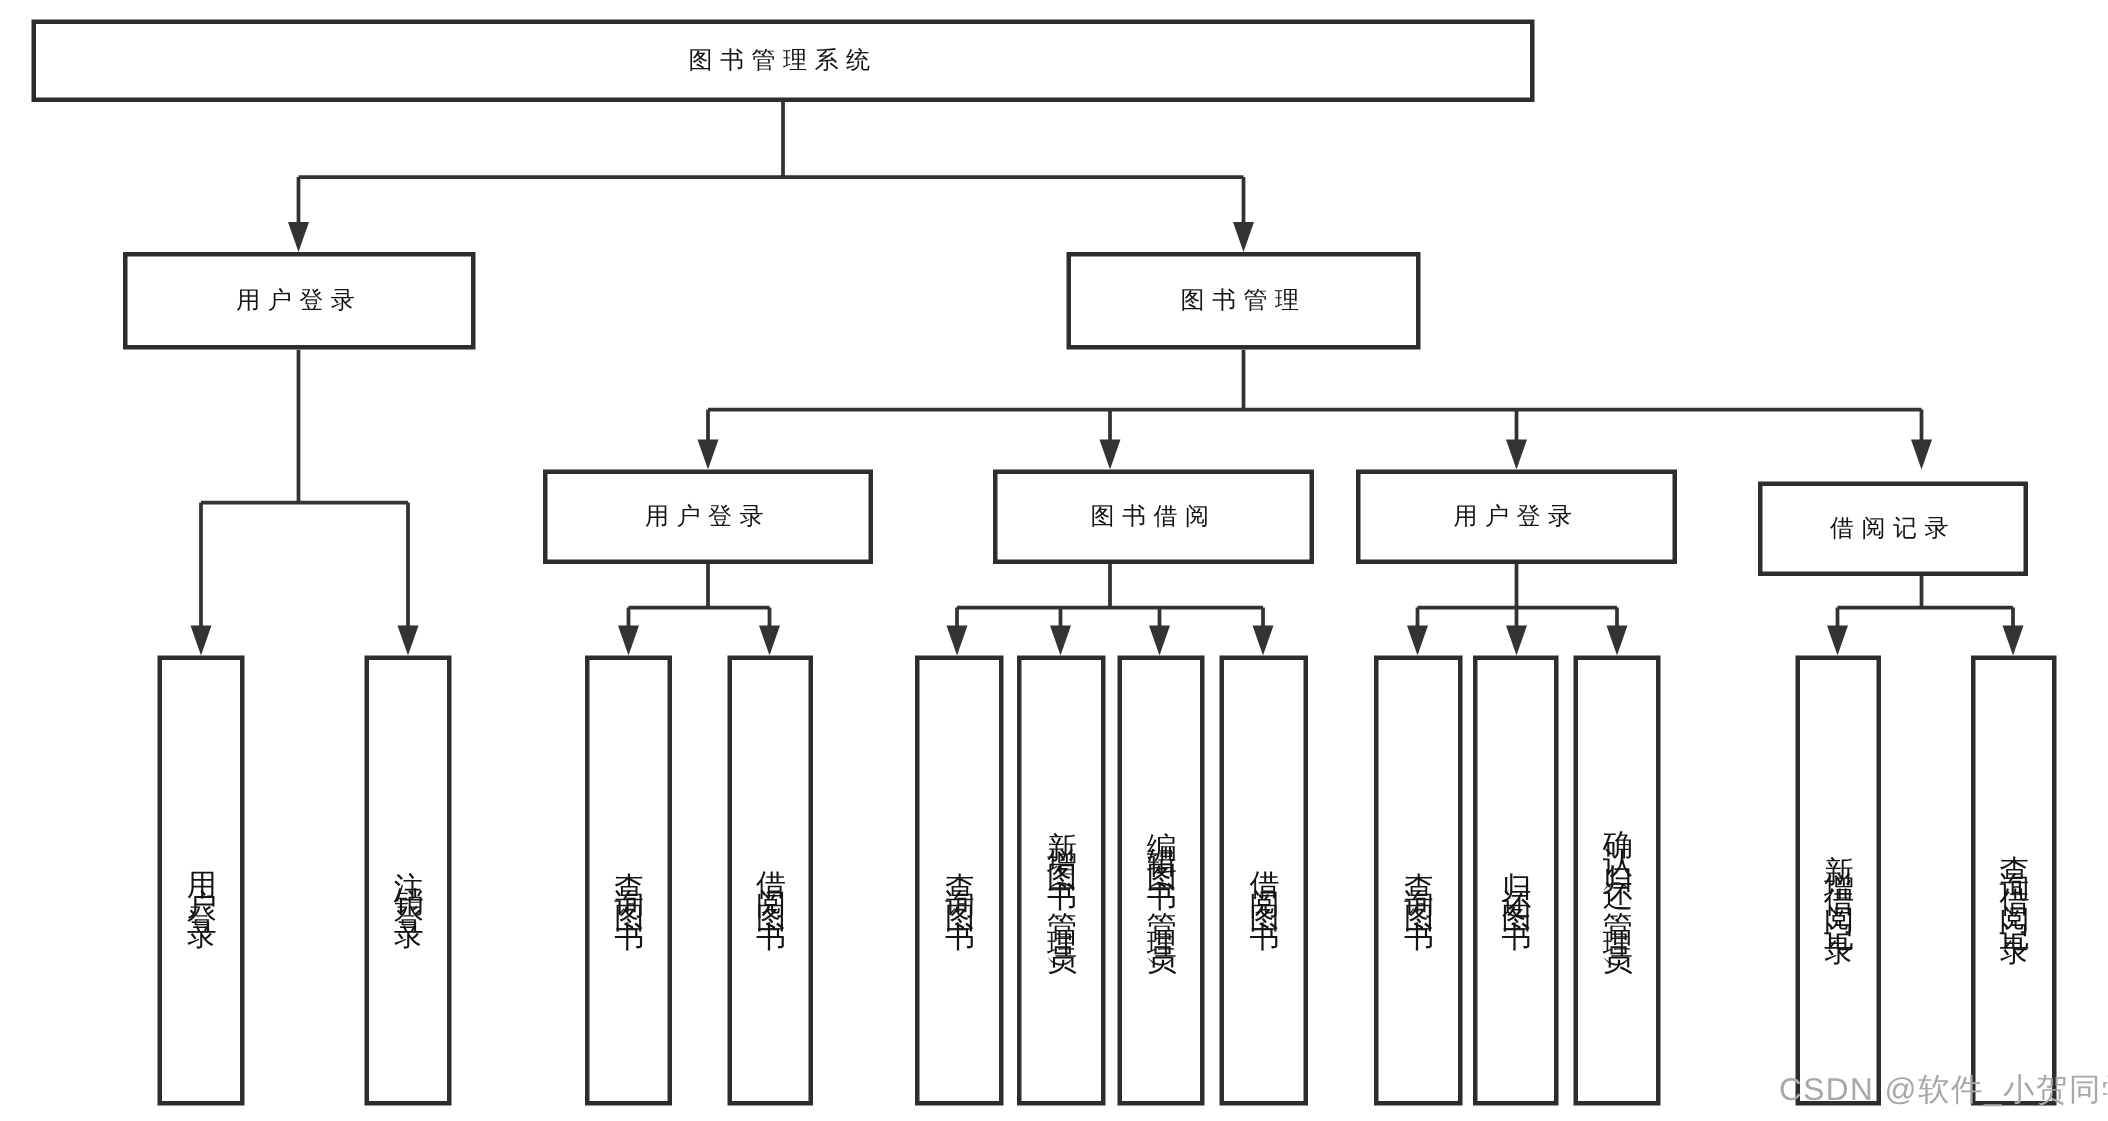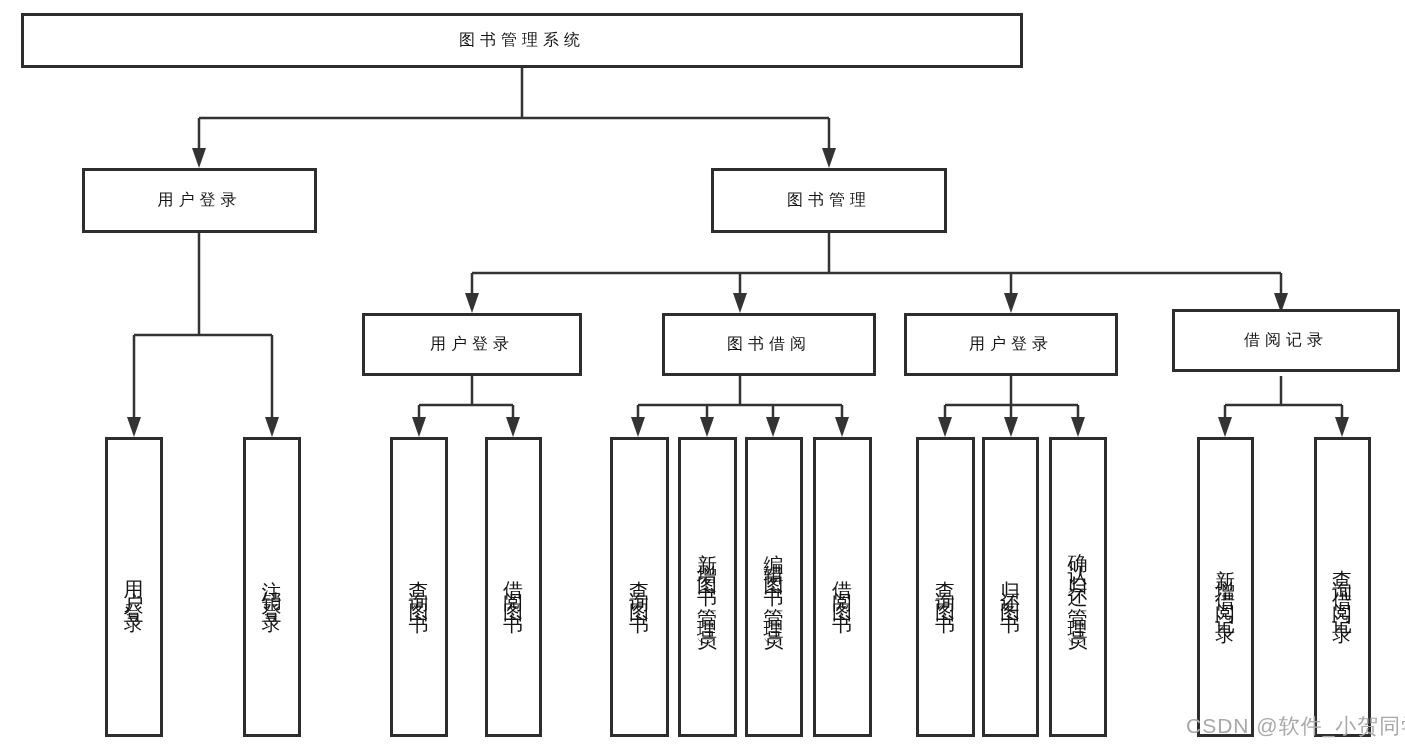--- a/index.html
+++ b/index.html
@@ -129,21 +129,21 @@
 
   <div class="node" style="left:362px; top:313px; width:220px; height:63px;">
     <span class="hlabel">用户登录</span>
   </div>
   <div class="node" style="left:662px; top:313px; width:214px; height:63px;justify-content:center;">
     <span class="hlabel">图书借阅</span>
   </div>
   <div class="node" style="left:904px; top:313px; width:214px; height:63px;">
     <span class="hlabel">用户登录</span>
   </div>
-  <div class="node" style="left:1172px; top:309px; width:228px; height:63px;">
+  <div class="node" style="left:1172px; top:321px; width:180px; height:63px;">
     <span class="hlabel">借阅记录</span>
   </div>
 
   <div class="node" style="left:105px; top:437px; width:58px; height:300px;">
     <span class="vlabel">用户登录</span>
   </div>
   <div class="node" style="left:243px; top:437px; width:58px; height:300px;">
     <span class="vlabel">注销登录</span>
   </div>
 

